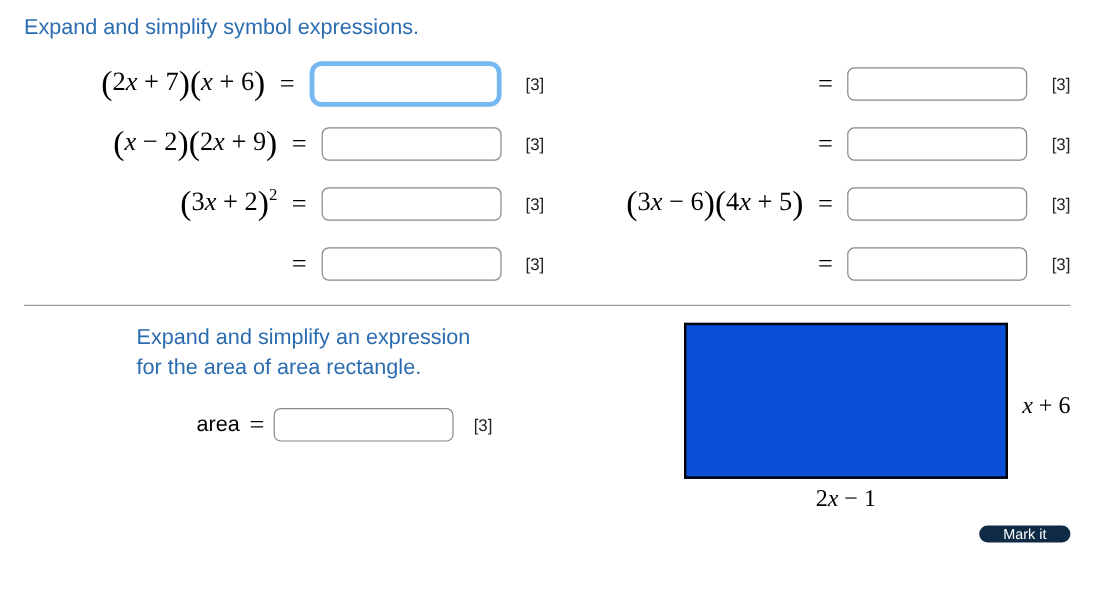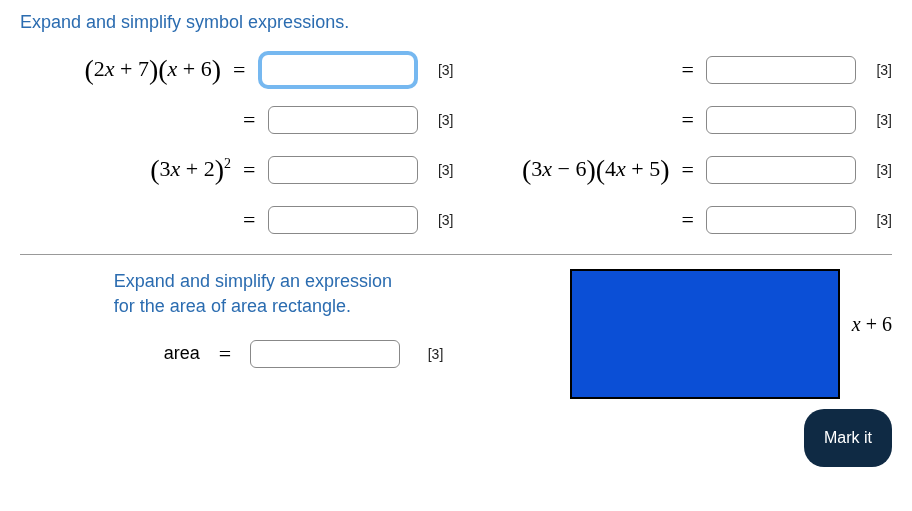--- a/index.html
+++ b/index.html
@@ -77,41 +77,41 @@
   .bottom-right { display: flex; align-items: center; gap: 12px; }
   .instructions2 {
     color: #2b6cb0;
     font-size: 18px;
     line-height: 1.4;
     margin-bottom: 20px;
   }
   .area-row {
     display: flex;
     align-items: center;
-    gap: 15px;
+    gap: 4px;
   }
   .area-label { font-family: Verdana, sans-serif; font-size: 18px; margin-left: 50px; }
   .rect-container { text-align: center; }
   .rect {
     width: 270px;
     height: 130px;
     background: #0b4fd6;
     border: 2px solid #000;
   }
   .rect-side-label {
     font-family: 'Times New Roman', serif;
     font-size: 20px;
   }
   .mark-btn {
     background: #0f2a44;
     color: #fff;
     border: none;
     border-radius: 20px;
-    padding: 20px 20px;
-    font-size: 16px;
+    padding: 0 20px;
+    font-size: 12px;
     cursor: pointer;
     float: right;
     margin-top: 10px;
   }
 </style>
 </head>
 <body>
 
 <div class="instructions">
   <span>Expand and simplify symbol expressions.</span><br>
@@ -125,20 +125,21 @@
     <input type="text" class="answer focused" style="">
     <span class="marks">[3]</span>
   </div>
   <div class="row">
     <span class="eq">=</span>
     <input type="text" class="answer" style="">
     <span class="marks">[3]</span>
   </div>
 
   <div class="row">
+    <span class="expr"><span class="paren">(</span><span></span><span class="var">x</span> <span>− 2</span><span class="paren">)</span><span class="paren">(</span><span>2</span><span class="var">x</span> <span>+ 9</span><span class="paren">)</span></span>
     <span class="eq">=</span>
     <input type="text" class="answer" style="">
     <span class="marks">[3]</span>
   </div>
   <div class="row">
     <span class="eq">=</span>
     <input type="text" class="answer" style="">
     <span class="marks">[3]</span>
   </div>
 
@@ -178,18 +179,19 @@
     <div class="area-row">
       <span class="area-label">area</span>
       <span class="eq">=</span>
       <input type="text" class="answer" style="">
       <span class="marks">[3]</span>
     </div>
   </div>
   <div class="bottom-right">
     <div class="rect-container">
       <div class="rect"></div>
+      <div class="rect-side-label" style="margin-top:6px;">2<span class="var" style="font-style:italic;">x</span> − 1</div>
     </div>
     <div class="rect-side-label" style="margin-bottom:20px;"><span class="var" style="font-style:italic;">x</span> + 6</div>
   </div>
 </div>
 
 <button class="mark-btn">Mark it</button>
 
 </body></html>

